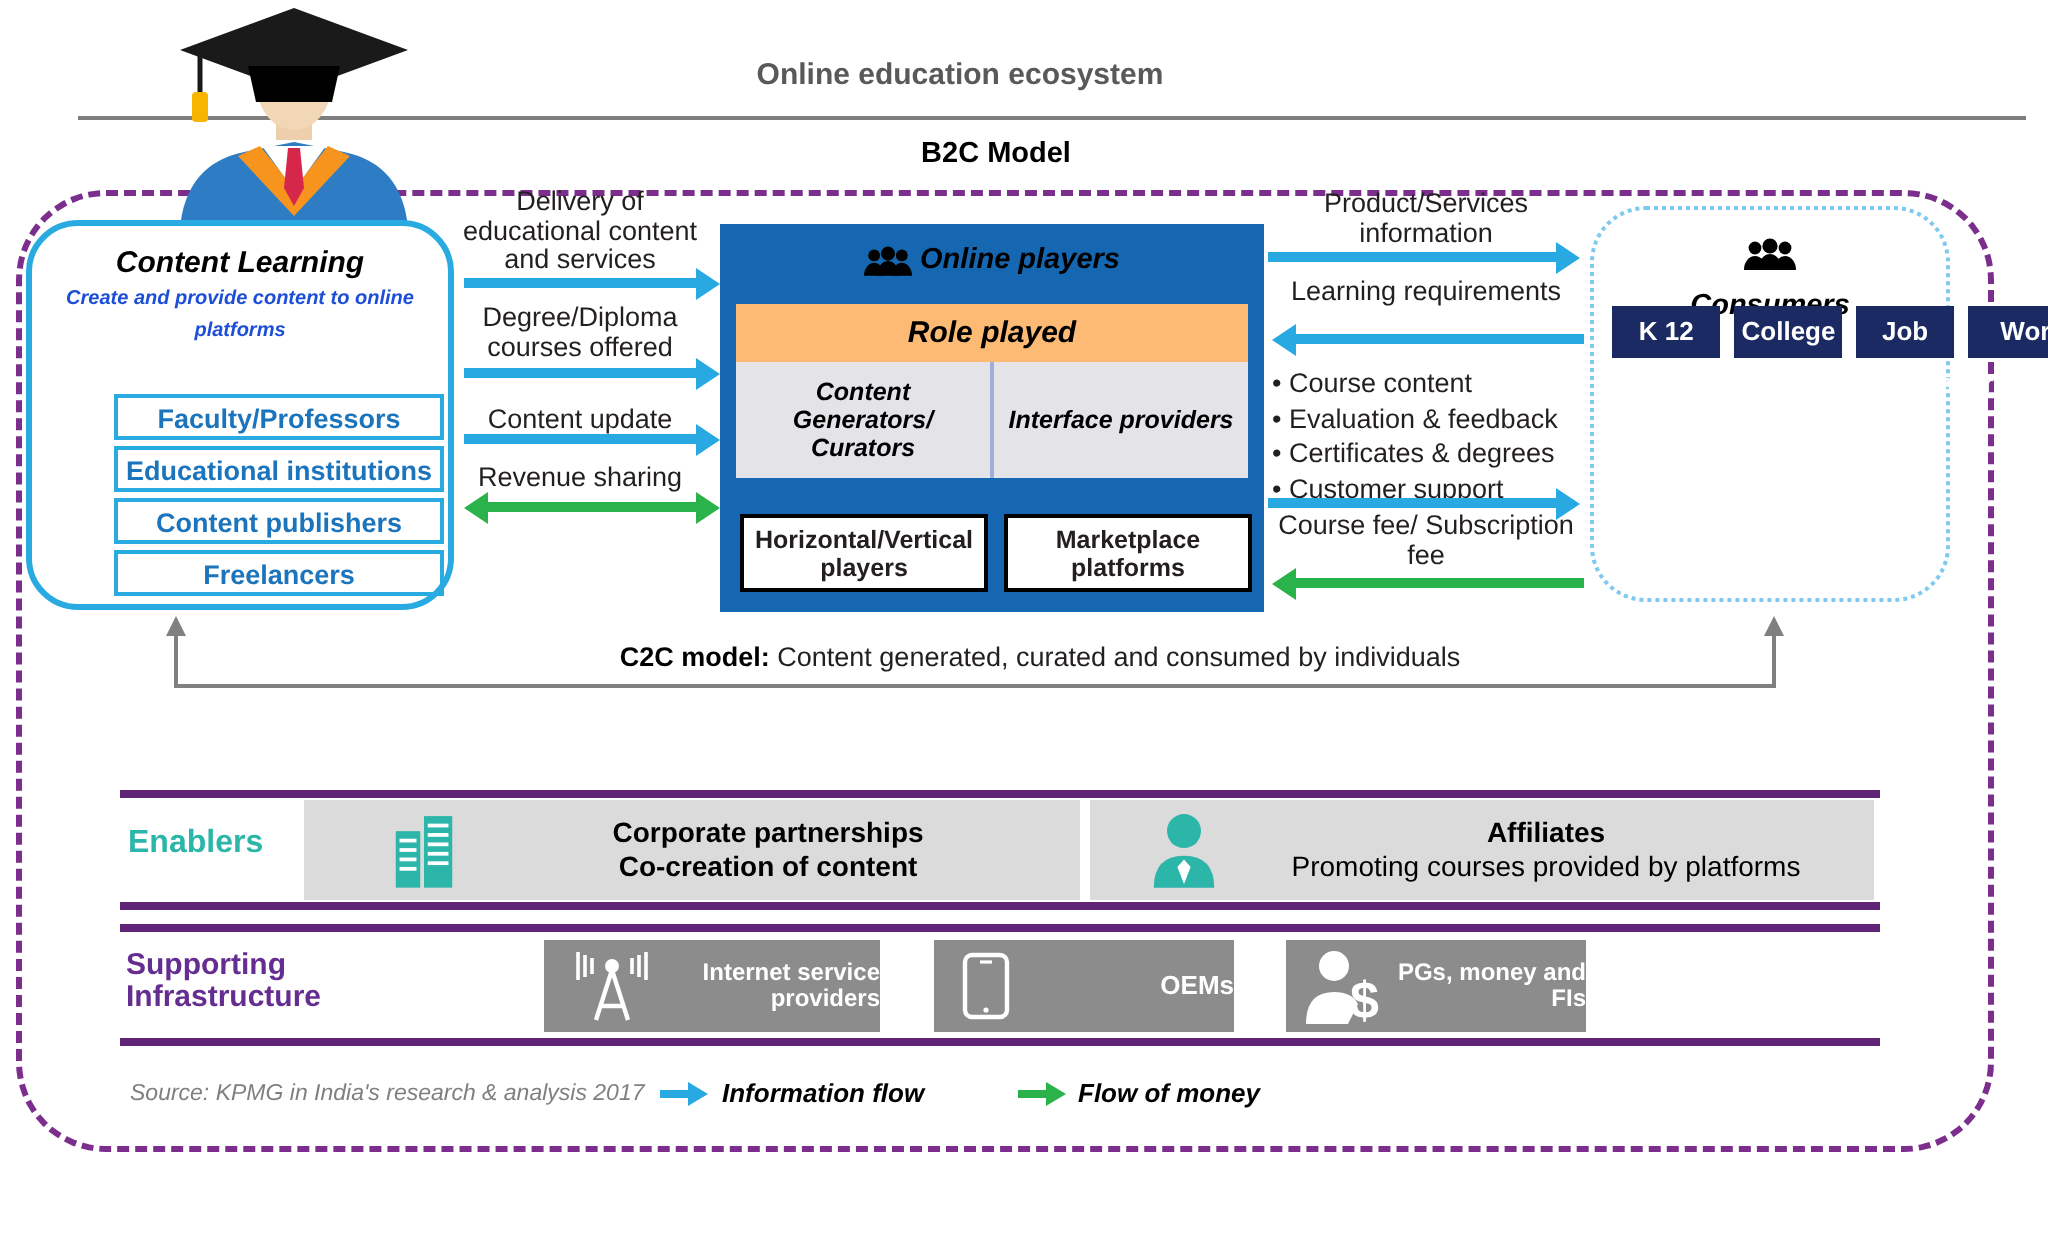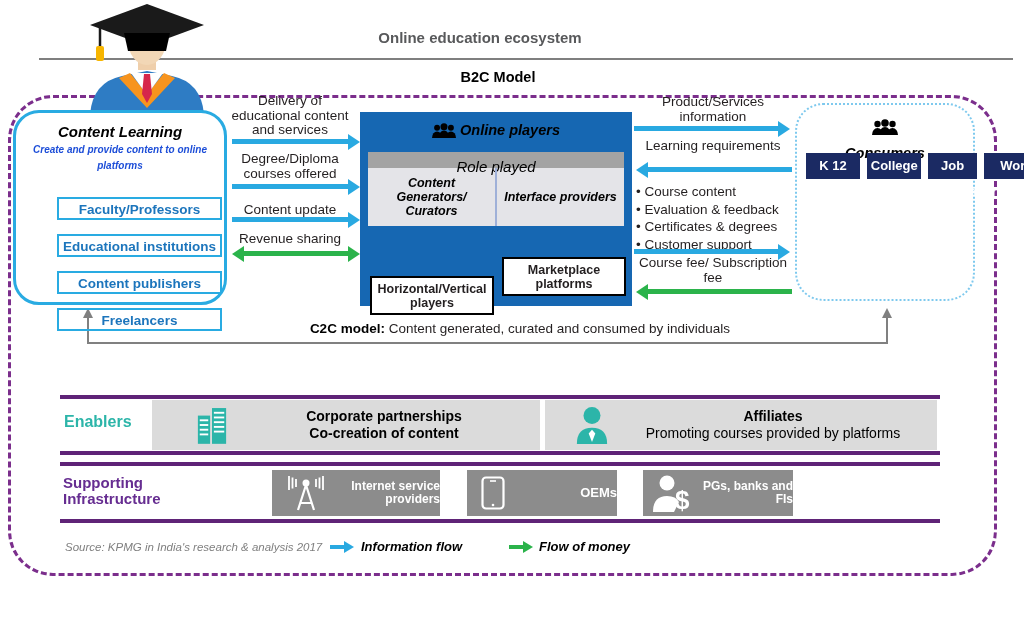--- a/index.html
+++ b/index.html
@@ -13,42 +13,42 @@
   .b2c{left:0;top:69px;width:996px;text-align:center;font-size:14.5px;font-weight:bold;color:#000;}
 
   .outer-dashed{left:8px;top:95px;width:983px;height:475px;border:3px dashed #7B2E8C;border-radius:45px;}
 
   .graduate{left:60px;top:2px;z-index:2;}
 
   
   .cp-box{left:13px;top:110px;width:214px;height:195px;background:#fff;border:3px solid #29ABE2;border-radius:26px;z-index:3;box-sizing:border-box;}
   .cp-title{left:0;top:10px;width:100%;text-align:center;font-size:15px;font-weight:bold;font-style:italic;color:#000;}
   .cp-sub{left:10px;top:29px;width:188px;text-align:center;font-size:10px;font-weight:bold;font-style:italic;color:#1d4ed8;line-height:16px;}
-  .cp-items{left:11px;top:84px;right:2px;display:flex;flex-direction:column;gap:14px;margin-left:30px;}
+  .cp-items{left:11px;top:84px;right:2px;display:flex;flex-direction:column;gap:3px;margin-left:30px;}
   .cp-item{border:2px solid #29ABE2;height:23px;line-height:21px;text-align:center;
            font-size:13.5px;font-weight:bold;color:#1C75BC;box-sizing:border-box;}
 
   
   .flow-label{font-size:13.5px;text-align:center;line-height:14.5px;color:#231f20;}
   .h-arrow{position:absolute;height:5px;background:var(--c);}
   .h-arrow.blue{--c:#29A9E1;} .h-arrow.green{--c:#2BB34B;}
   .h-arrow.right::after{content:"";position:absolute;right:-12px;top:-5.5px;width:0;height:0;
       border-left:12px solid var(--c);border-top:8px solid transparent;border-bottom:8px solid transparent;}
   .h-arrow.left::before{content:"";position:absolute;left:-12px;top:-5.5px;width:0;height:0;
       border-right:12px solid var(--c);border-top:8px solid transparent;border-bottom:8px solid transparent;}
   .h-arrow.small{height:4px;}
   .h-arrow.small.right::after{border-left:10px solid var(--c);border-top:6px solid transparent;border-bottom:6px solid transparent;top:-4px;right:-10px;}
 
   
   .op-box{left:360px;top:112px;width:272px;height:194px;background:#1667B2;box-sizing:border-box;}
   .op-head{left:0;top:10px;width:100%;display:flex;justify-content:center;align-items:center;gap:4px;
            font-size:14.5px;font-weight:bold;font-style:italic;color:#000;}
   .op-role{left:8px;top:40px;width:256px;}
-  .op-role-head{height:16px;line-height:29px;background:#a3a3a3;text-align:center;
-                font-size:15px;font-weight:normal;font-style:italic;color:#000;}
+  .op-role-head{height:29px;line-height:29px;background:#fdba74;text-align:center;
+                font-size:15px;font-weight:bold;font-style:italic;color:#000;}
   .op-cells{display:flex;height:58px;background:#E4E4E8;}
   .op-cell{flex:1;display:flex;align-items:center;justify-content:center;text-align:center;
            font-size:12.5px;font-weight:bold;font-style:italic;color:#000;padding:0 6px;}
   .op-divider{width:2px;background:#9FB0D8;}
   .op-bottom{position:absolute;top:145px;width:124px;height:39px;background:#fff;border:2.5px solid #000;
              display:flex;align-items:center;justify-content:center;text-align:center;
              font-size:12.5px;font-weight:bold;line-height:14px;box-sizing:border-box;}
 
   
   .bullets{left:636px;top:183px;width:170px;font-size:13.5px;line-height:17.5px;}
@@ -140,21 +140,21 @@
       <span>Online players</span>
     </div>
     <div class="abs op-role">
       <div class="op-role-head">Role played</div>
       <div class="op-cells">
         <div class="op-cell">Content Generators/ Curators</div>
         <div class="op-divider"></div>
         <div class="op-cell">Interface providers</div>
       </div>
     </div>
-    <div class="op-bottom" style="left:10px;margin-top:19px;">Horizontal/Vertical players</div>
+    <div class="op-bottom" style="left:10px;">Horizontal/Vertical players</div>
     <div class="op-bottom" style="left:142px;">Marketplace platforms</div>
   </div>
 
   <div class="abs flow-label" style="left:634px;top:95px;width:158px;">Product/Services information</div>
   <div class="h-arrow blue right" style="left:634px;top:126px;width:144px;"></div>
 
   <div class="abs flow-label" style="left:634px;top:139px;width:158px;">Learning requirements</div>
   <div class="h-arrow blue left" style="left:648px;top:167px;width:144px;"></div>
 
   <div class="abs bullets">
@@ -263,21 +263,21 @@
     </svg>
     <div class="txt" style="font-size:13px;">OEMs</div>
   </div>
 
   <div class="abs dark-box" style="left:643px;width:150px;">
     <svg style="margin-left:8px;" width="46" height="38" viewBox="0 0 46 38">
       <circle cx="16" cy="9" r="7.5" fill="#fff"></circle>
       <path d="M2 38 q0-16 14-16 q9 0 12 6 l-5 10 Z" fill="#fff"></path>
       <text x="24" y="35" font-size="26" font-weight="bold" fill="#fff" font-family="Liberation Sans, sans-serif">$</text>
     </svg>
-    <div class="txt" style="width:70px;">PGs, banks and FIs</div>
+    <div class="txt" style="width:70px;">PGs, money and FIs</div>
   </div>
 
   <div class="abs source">Source: KPMG in India's research &amp; analysis 2017</div>
   <div class="h-arrow small blue right" style="left:330px;top:545px;width:14px;"></div>
   <div class="abs legend-label" style="left:361px;">Information flow</div>
   <div class="h-arrow small green right" style="left:509px;top:545px;width:14px;"></div>
   <div class="abs legend-label" style="left:539px;">Flow of money</div>
 
 </div>
 

